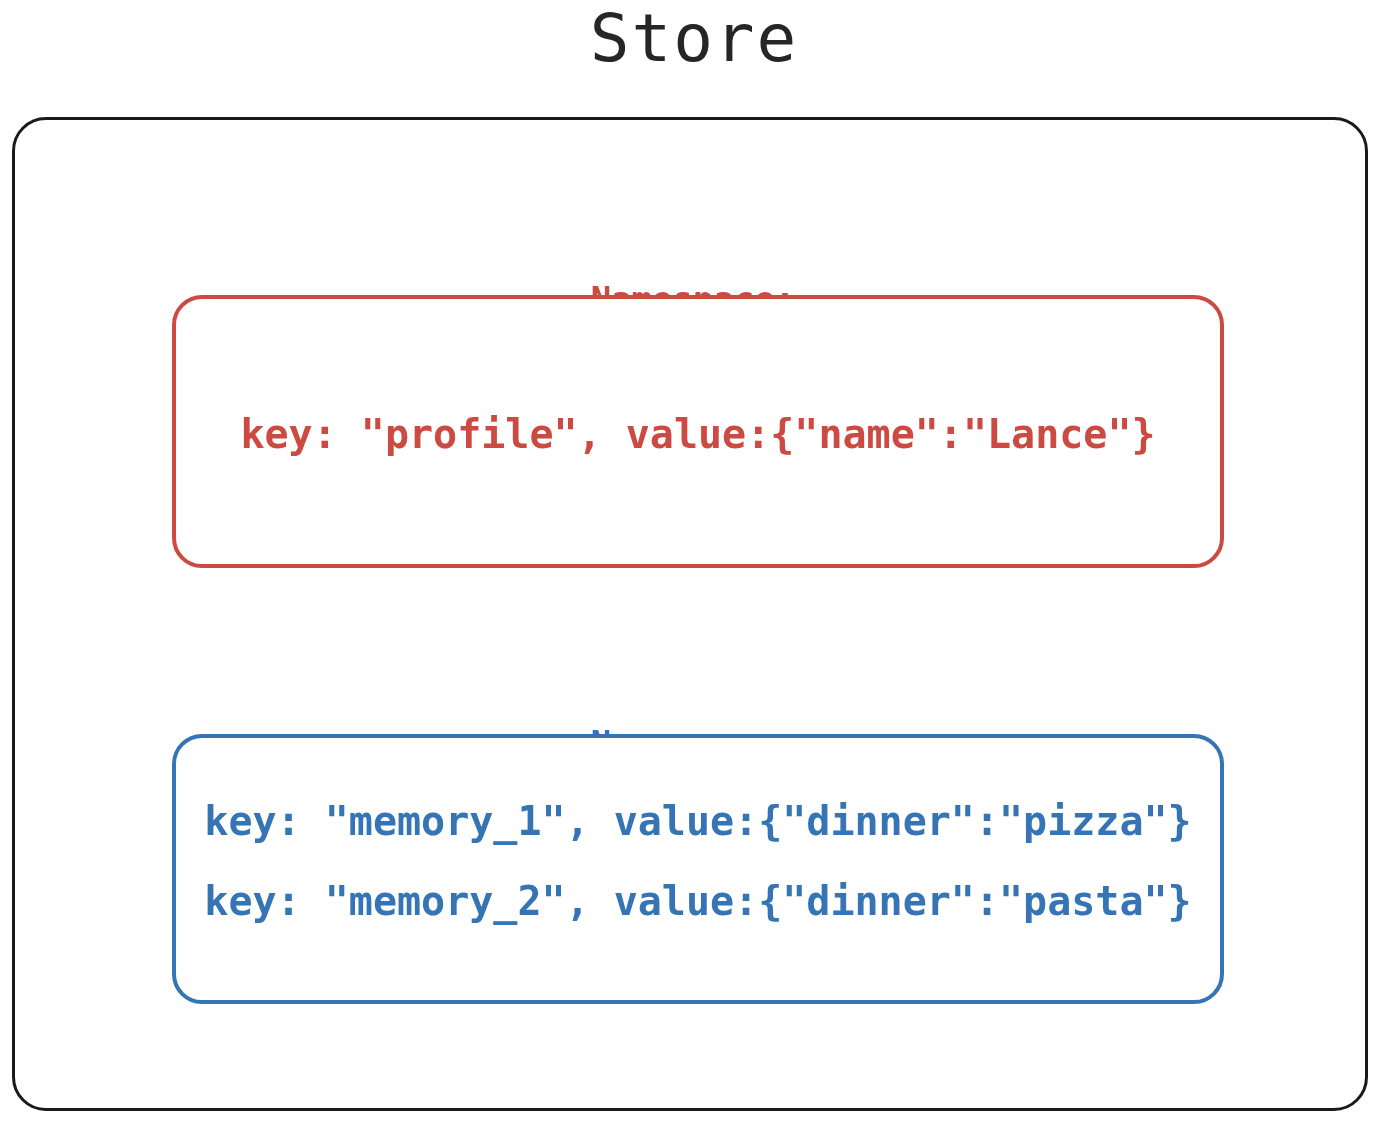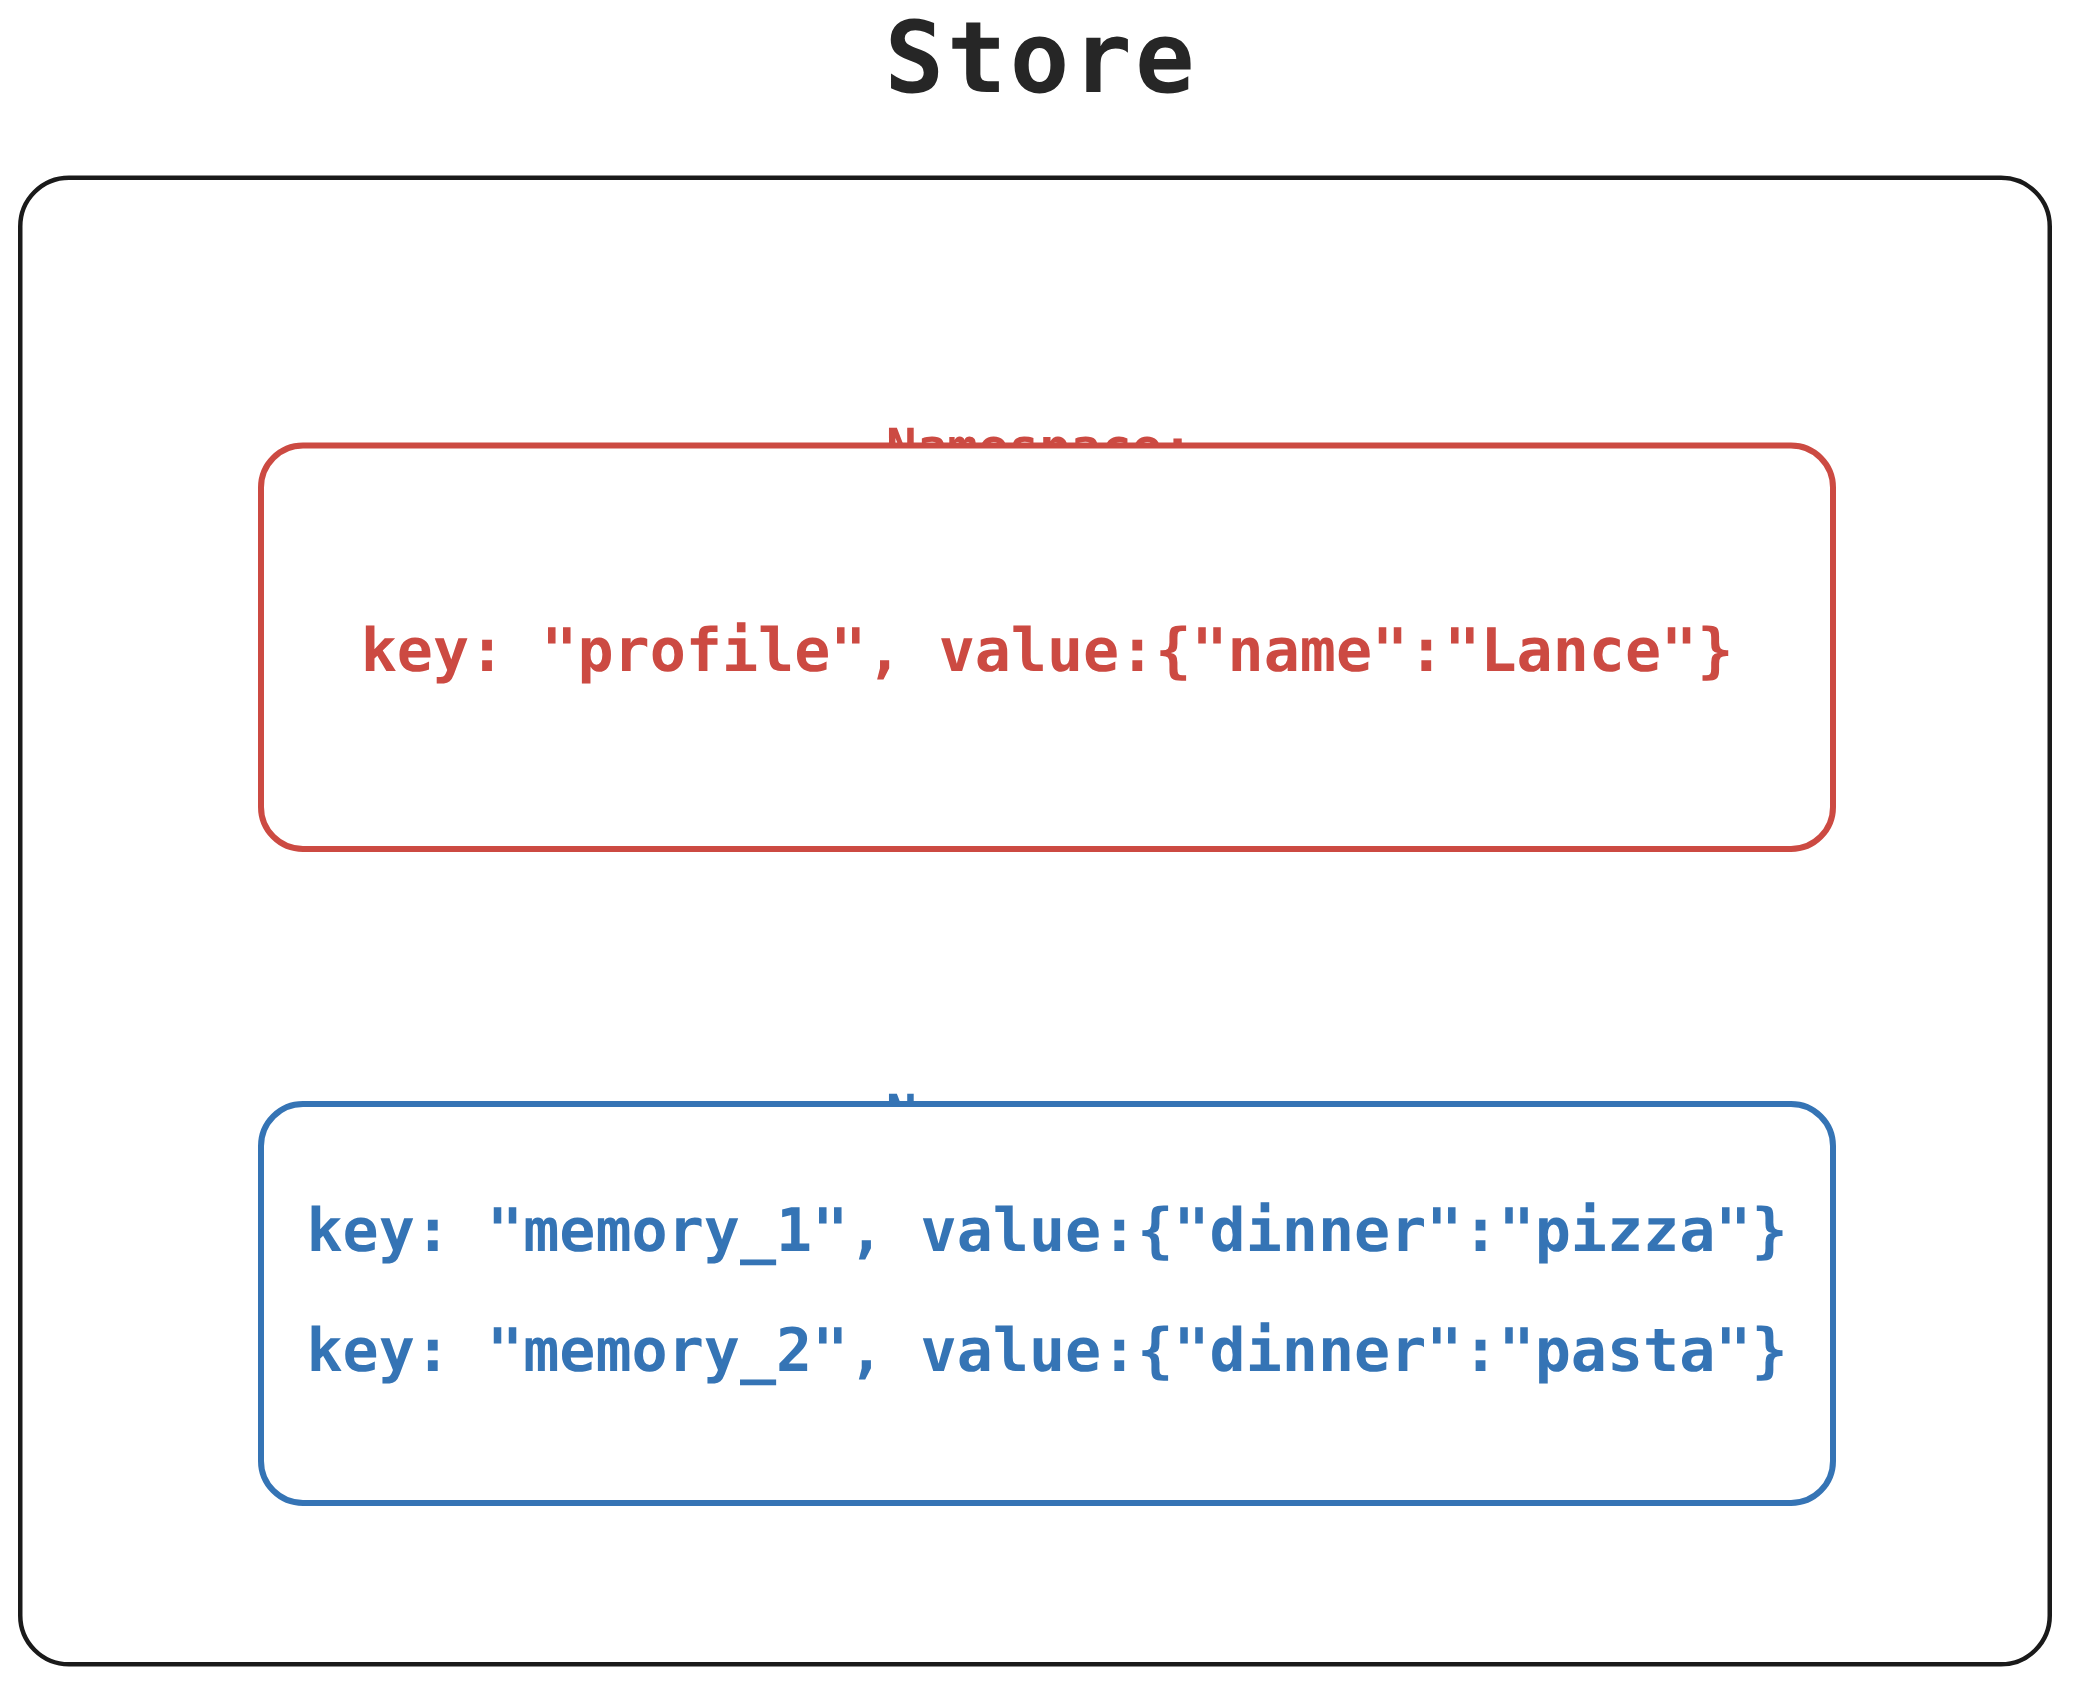--- a/index.html
+++ b/index.html
@@ -23,21 +23,21 @@
 
   
   .page-title {
     position: absolute;
     left: 0;
     top: 6px;
     width: 1388px;
     text-align: center;
     font-family: "DejaVu Sans Mono", "Liberation Mono", monospace;
     font-size: 66px;
-    font-weight: bold;
+    font-weight: normal;
     letter-spacing: 2px;
     color: #262626;
     line-height: 1.0;
   }
 
   
   .store-box {
     position: absolute;
     left: 12px;
     top: 117px;

